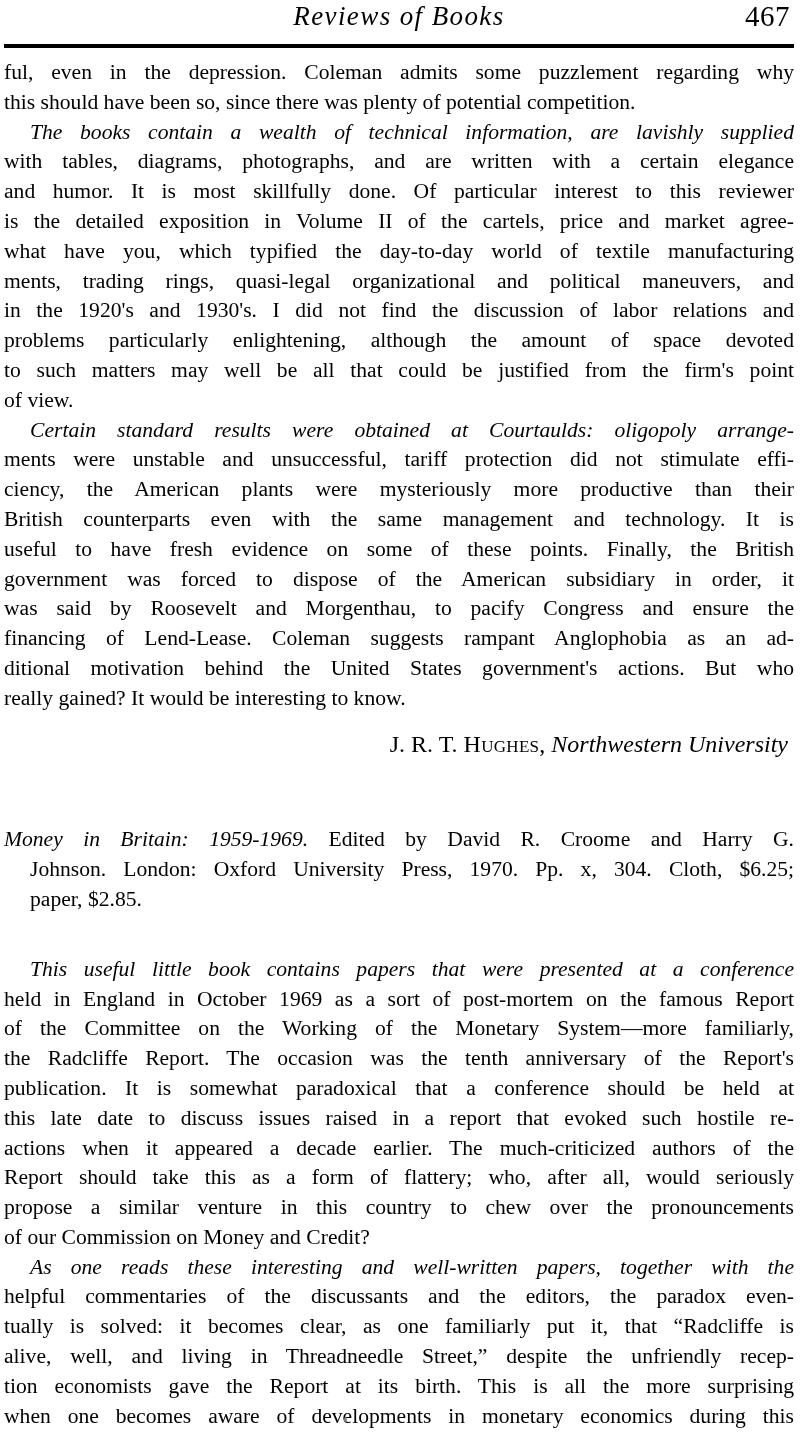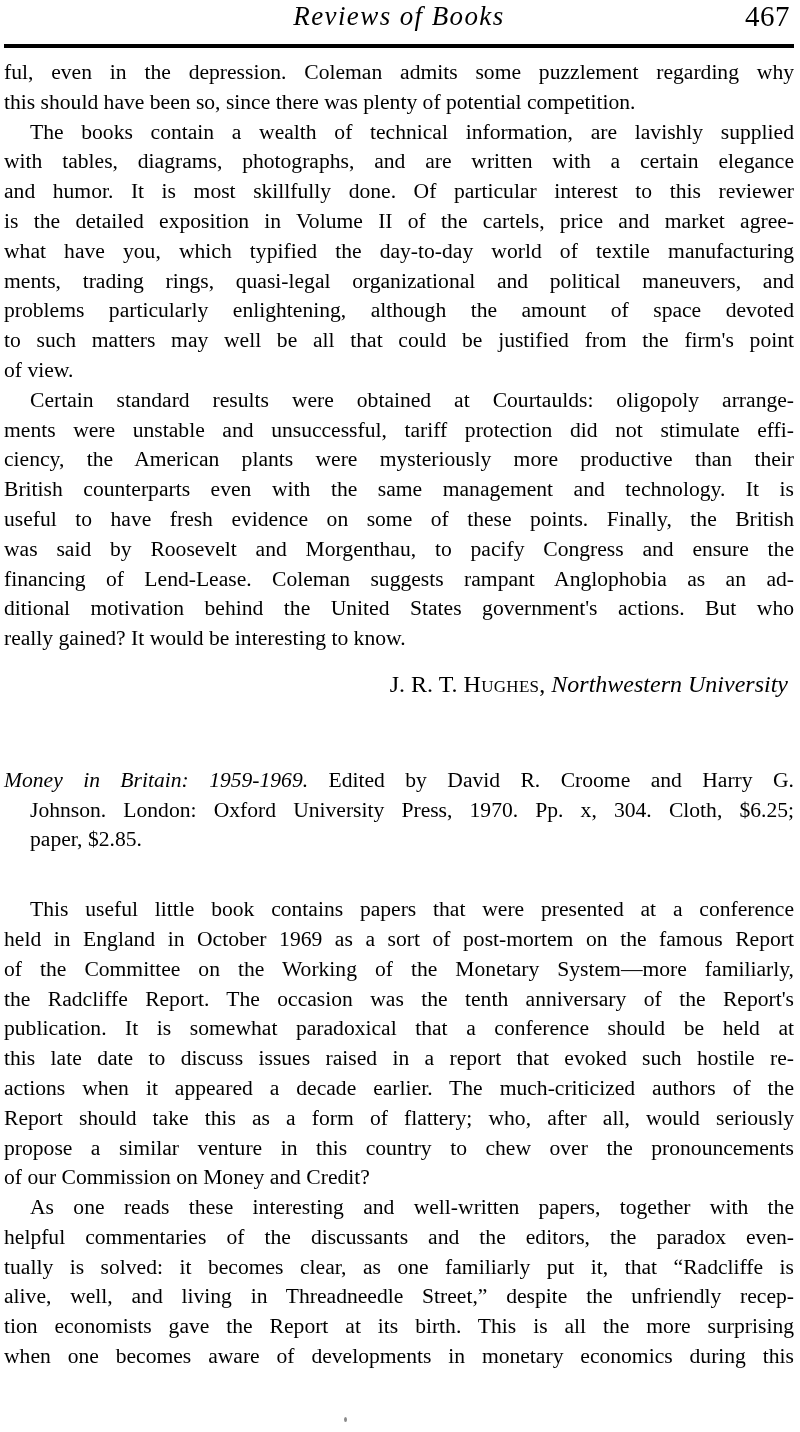--- a/index.html
+++ b/index.html
@@ -71,20 +71,21 @@
     display: block;
     text-align: justify;
     text-align-last: justify;
     white-space: pre-wrap;
   }
   .ln.last {
     text-align-last: left;
   }
   .ln.ind {
     text-indent: 26px;
+    font-style: italic;
   }
 
   
   .signature {
     margin-top: 16px;
     text-align: right;
     font-size: 24px;
     line-height: 29.8px;
     padding-right: 6px;
     white-space: pre;
@@ -139,31 +140,33 @@
       <span class="ln last">this should have been so, since there was plenty of potential competition.</span>
     </p>
 
     <p class="para">
       <span class="ln ind">The books contain a wealth of technical information, are lavishly supplied</span>
       <span class="ln">with tables, diagrams, photographs, and are written with a certain elegance</span>
       <span class="ln">and humor. It is most skillfully done. Of particular interest to this reviewer</span>
       <span class="ln">is the detailed exposition in Volume II of the cartels, price and market agree-</span>
       <span class="ln">what have you, which typified the day-to-day world of textile manufacturing</span>
       <span class="ln">ments, trading rings, quasi-legal organizational and political maneuvers, and</span>
+      <span class="ln">in the 1920's and 1930's. I did not find the discussion of labor relations and</span>
       <span class="ln">problems particularly enlightening, although the amount of space devoted</span>
       <span class="ln">to such matters may well be all that could be justified from the firm's point</span>
       <span class="ln last">of view.</span>
     </p>
 
     <p class="para">
       <span class="ln ind">Certain standard results were obtained at Courtaulds: oligopoly arrange-</span>
       <span class="ln">ments were unstable and unsuccessful, tariff protection did not stimulate effi-</span>
       <span class="ln">ciency, the American plants were mysteriously more productive than their</span>
       <span class="ln">British counterparts even with the same management and technology. It is</span>
       <span class="ln">useful to have fresh evidence on some of these points. Finally, the British</span>
+      <span class="ln">government was forced to dispose of the American subsidiary in order, it</span>
       <span class="ln">was said by Roosevelt and Morgenthau, to pacify Congress and ensure the</span>
       <span class="ln">financing of Lend-Lease. Coleman suggests rampant Anglophobia as an ad-</span>
       <span class="ln">ditional motivation behind the United States government's actions. But who</span>
       <span class="ln last">really gained? It would be interesting to know.</span>
     </p>
 
     <div class="signature"><span>J. R. T. </span><span class="sc">Hughes</span><span>, </span><span class="ital">Northwestern University</span></div>
   </div>
 
   <div class="body-text citation">

